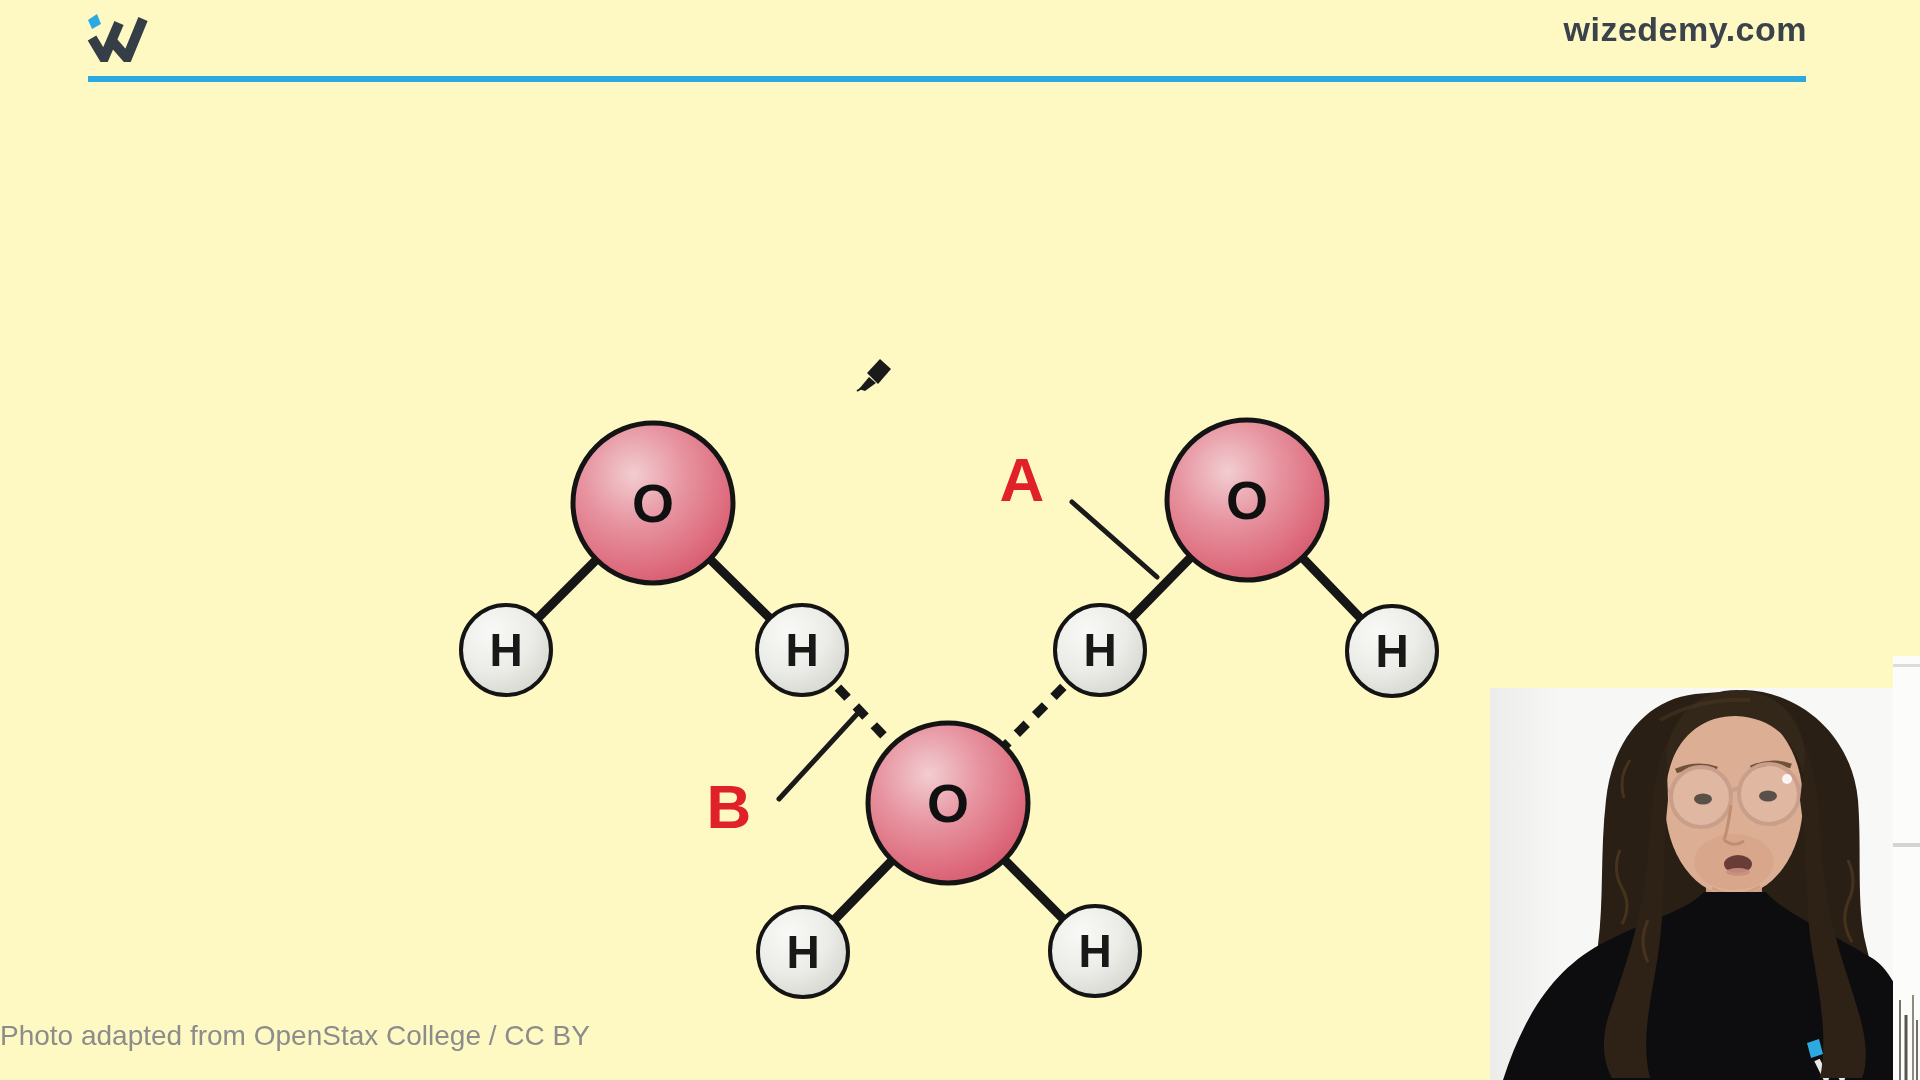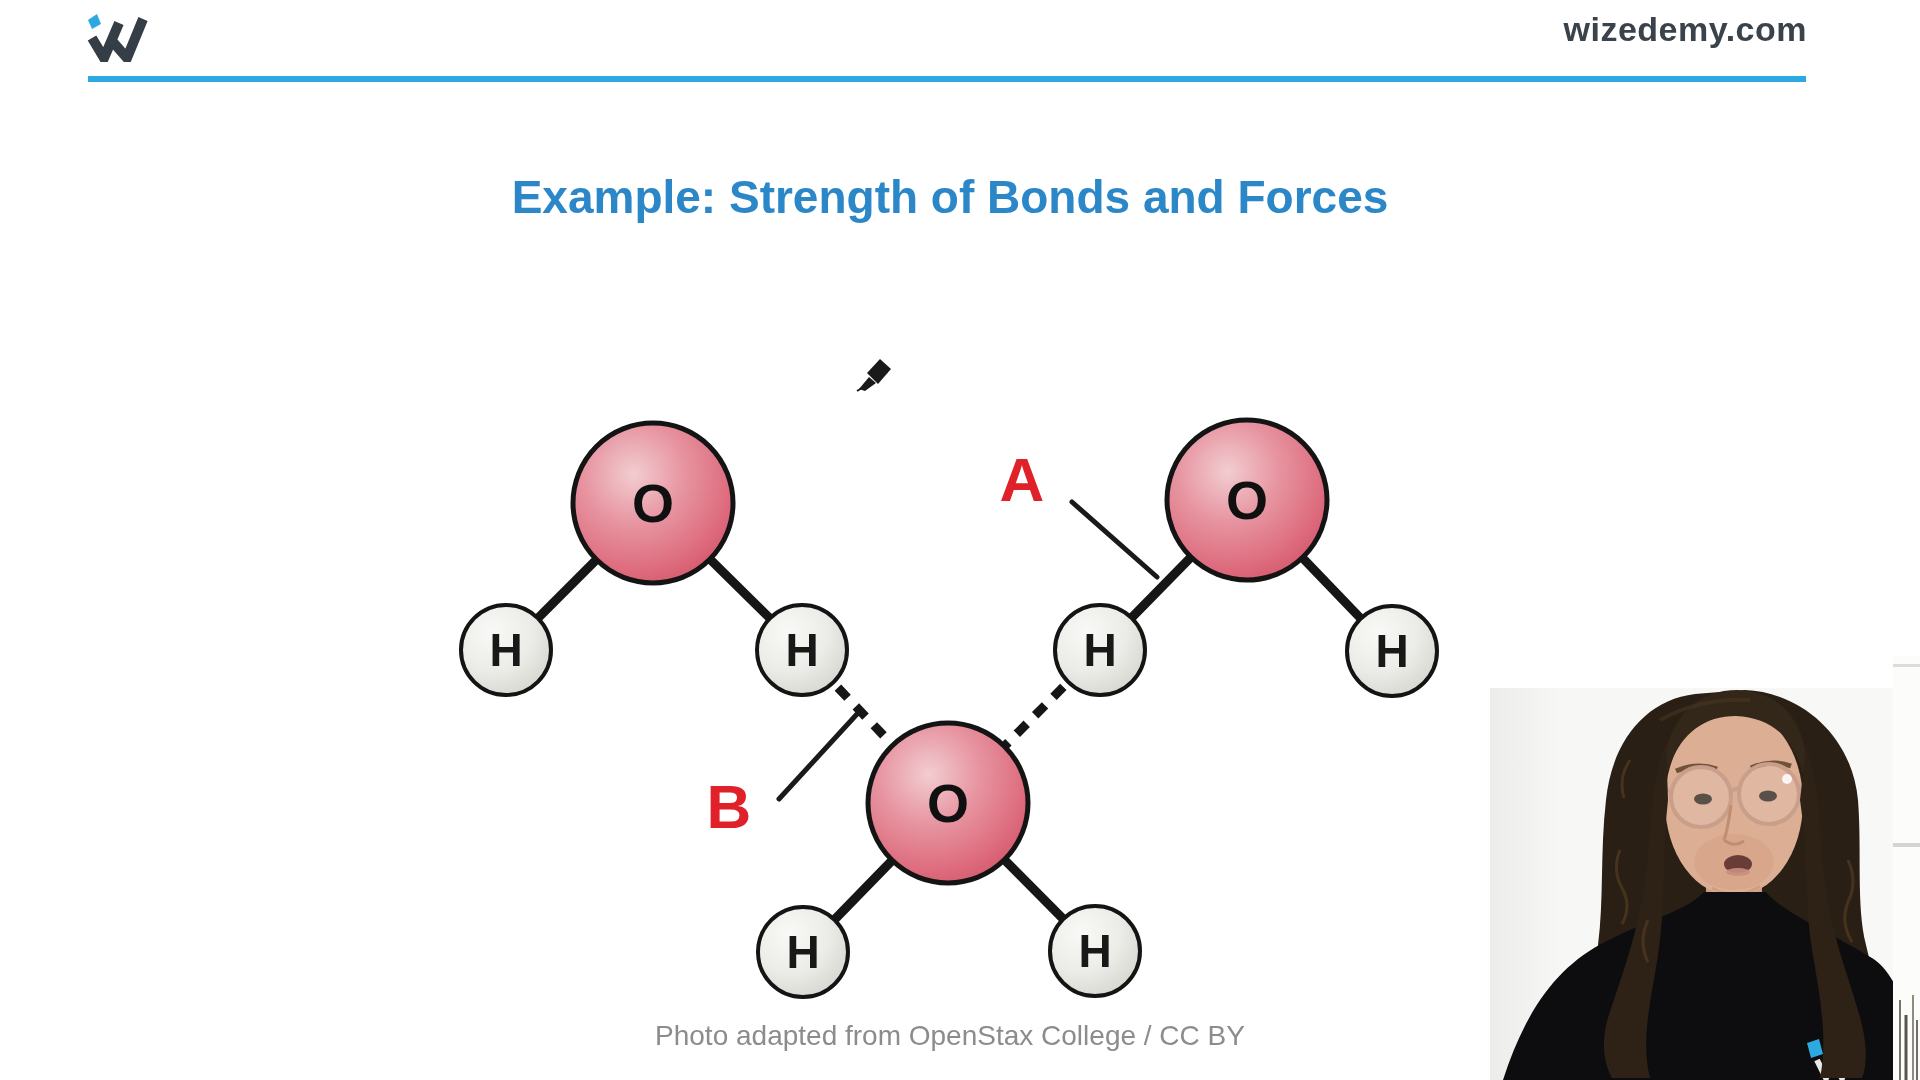--- a/index.html
+++ b/index.html
@@ -1,18 +1,18 @@
 <!DOCTYPE html>
 <html><head>
 <meta charset="utf-8">
 <style>
   html,body{margin:0;padding:0;background:#d8d8d8;}
   .slide{
     position:relative;width:1920px;height:1080px;overflow:hidden;
-    background:#ffffff;
+    background:#fef9c3;
     font-family:"Liberation Sans",sans-serif;
   }
   
   .logo{position:absolute;left:84px;top:10px;width:72px;height:52px;}
   .site-url{
     position:absolute;top:10px;right:113px;
     font-size:34px;font-weight:700;color:#3a424b;letter-spacing:0.5px;
   }
   .header-divider{
     position:absolute;left:88px;top:76px;width:1718px;height:6px;background:#2da9e1;
@@ -22,21 +22,21 @@
     position:absolute;left:0;top:170px;width:1900px;margin:0;
     text-align:center;font-size:46px;font-weight:700;color:#2b87c7;
   }
   .question{
     position:absolute;left:90px;top:276px;margin:0;width:1500px;
     font-size:33px;font-weight:400;color:#3f3f3f;
   }
   .question .red{color:#c1272d;}
   .caption{
     position:absolute;left:0;top:1020px;width:1900px;margin:0;
-    text-align:center;font-size:28px;color:#8c8c8c;
+    text-align:left;font-size:28px;color:#8c8c8c;
   }
   
   .diagram{position:absolute;left:0;top:0;width:1920px;height:1080px;}
   .bond{stroke:#161616;stroke-width:9;stroke-linecap:round;}
   .hbond{stroke:#161616;stroke-width:9;stroke-dasharray:14 12;stroke-linecap:butt;}
   .o-circle{fill:url(#oxyGrad);stroke:#141414;stroke-width:5;}
   .h-circle{fill:url(#hydGrad);stroke:#141414;stroke-width:4;}
   .atom-o{font:700 54px "Liberation Sans",sans-serif;fill:#101010;text-anchor:middle;}
   .atom-h{font:700 46px "Liberation Sans",sans-serif;fill:#181818;text-anchor:middle;}
   .ann{font:700 62px "Liberation Sans",sans-serif;fill:#e02129;text-anchor:middle;}
@@ -55,21 +55,20 @@
 <div class="slide">
 
   <svg class="logo" viewBox="0 0 72 52">
     <polygon points="4,10 13,4 17,14 8,19" fill="#2da9e1"></polygon>
     <path d="M8,28 L20,48 L35,13" fill="none" stroke="#353e46" stroke-width="10" stroke-linejoin="miter"></path>
     <path d="M29,32 L43,48 L59,9" fill="none" stroke="#353e46" stroke-width="10" stroke-linejoin="miter"></path>
   </svg>
   <div class="site-url">wizedemy.com</div>
   <div class="header-divider"></div>
 
-  <h1 class="slide-title">Example: Strength of Bonds and Forces</h1>
   <p class="caption">Photo adapted from OpenStax College / CC BY</p>
 
   <svg class="diagram" viewBox="0 0 1920 1080">
     <defs>
       <radialGradient id="oxyGrad" cx="0.38" cy="0.32" r="0.78">
         <stop offset="0%" stop-color="#f2cdd1"></stop>
         <stop offset="40%" stop-color="#e795a1"></stop>
         <stop offset="78%" stop-color="#dd6b7d"></stop>
         <stop offset="100%" stop-color="#d15467"></stop>
       </radialGradient>

